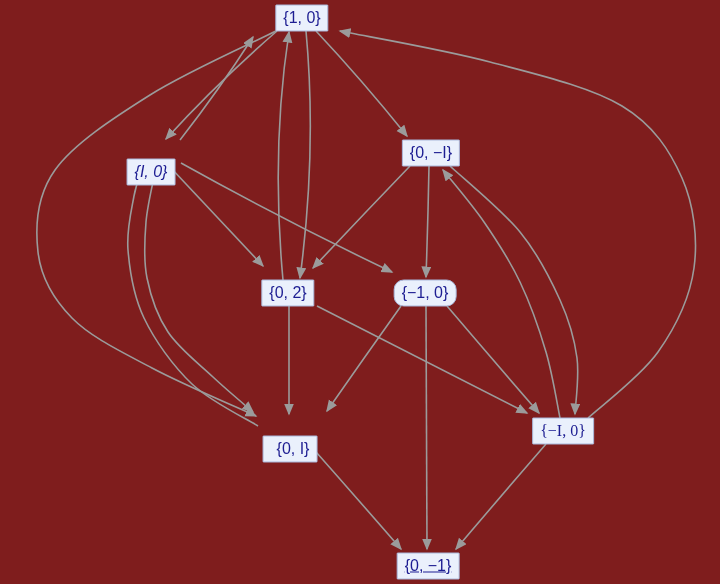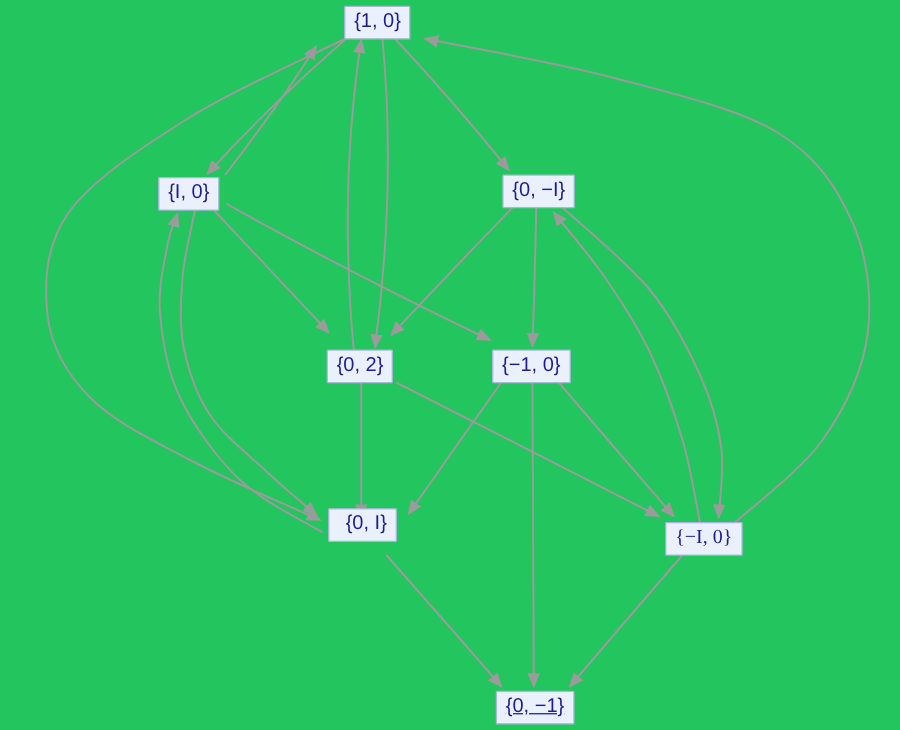--- a/index.html
+++ b/index.html
@@ -1,16 +1,16 @@
 <!DOCTYPE html>
 <html style="--node-fill: #eaf0fc; --node-border: #a9b7da; --node-text: #1d1d92;"><head>
 <meta charset="utf-8">
 <style>
   html,body{margin:0;padding:0;background:#ffffff;}
-  #canvas{position:relative;width:720px;height:584px;background:#22c55e;overflow:hidden;
+  #canvas{position:relative;width:720px;height:584px;background:#7f1d1d;overflow:hidden;
           font-family:"Liberation Sans", sans-serif;}
   #edge-layer{position:absolute;left:0;top:0;width:720px;height:584px;}
   #node-layer{position:absolute;left:0;top:0;width:720px;height:584px;}
   .node{
     position:absolute;
     transform:translate(-50%,-50%);
     background:var(--node-fill,#eaf0fc);
     border:1.5px solid var(--node-border,#a9b7da);
     color:var(--node-text,#1d1d92);
     font-size:16px;
@@ -50,21 +50,21 @@
         <path d="M 401 306 Q 364 358 327 411" fill="none" stroke="#9b9b9b" stroke-width="1.6" stroke-linejoin="round" marker-end="url(#arrow)"></path>
         <path d="M 447 306 Q 493 360 539 413" fill="none" stroke="#9b9b9b" stroke-width="1.6" stroke-linejoin="round" marker-end="url(#arrow)"></path>
         <path d="M 426 306 Q 427 428 427 549" fill="none" stroke="#9b9b9b" stroke-width="1.6" stroke-linejoin="round" marker-end="url(#arrow)"></path>
         <path d="M 309 444 Q 355 496 401 549" fill="none" stroke="#9b9b9b" stroke-width="1.6" stroke-linejoin="round" marker-end="url(#arrow)"></path>
         <path d="M 546 444 Q 501 496 456 549" fill="none" stroke="#9b9b9b" stroke-width="1.6" stroke-linejoin="round" marker-end="url(#arrow)"></path>
         <path d="M 588 418 C 599.6666666666666 407 640.3333333333334 377 658 352 C 675.6666666666666 327 690 297 694 268 C 698 239 694 205 682 178 C 670 151 654 125.33333333333333 622 106 C 590 86.66666666666667 537 74.5 490 62 C 443 49.5 365 36.166666666666664 340 31" fill="none" stroke="#9b9b9b" stroke-width="1.6" stroke-linejoin="round" marker-end="url(#arrow)"></path>
       </g>
   </svg>
   <div id="node-layer">
       <div class="node" style="left: 302px; top: 18px;">{1, 0}</div>
-      <div class="node" style="left: 151px; top: 155px;">{I, 0}</div>
+      <div class="node" style="left: 151px; top: 172px; font-style: italic;">{I, 0}</div>
       <div class="node" style="left: 431px; top: 153px;">{0, −I}</div>
       <div class="node" style="left: 288px; top: 293px;">{0, 2}</div>
-      <div class="node" style="left: 425px; top: 293px;">{−1, 0}</div>
-      <div class="node" style="left: 290px; top: 420px; padding-left: 13px;">{0, I}</div>
+      <div class="node" style="left: 425px; top: 293px; border-radius: 10px;">{−1, 0}</div>
+      <div class="node" style="left: 290px; top: 449px; padding-left: 13px;">{0, I}</div>
       <div class="node" style="left: 563px; top: 431px; font-family: Liberation Serif, serif;">{−I, 0}</div>
       <div class="node" style="left: 428px; top: 566px; text-decoration: underline;">{0, −1}</div>
     </div>
 </div>
 
 </body></html>

